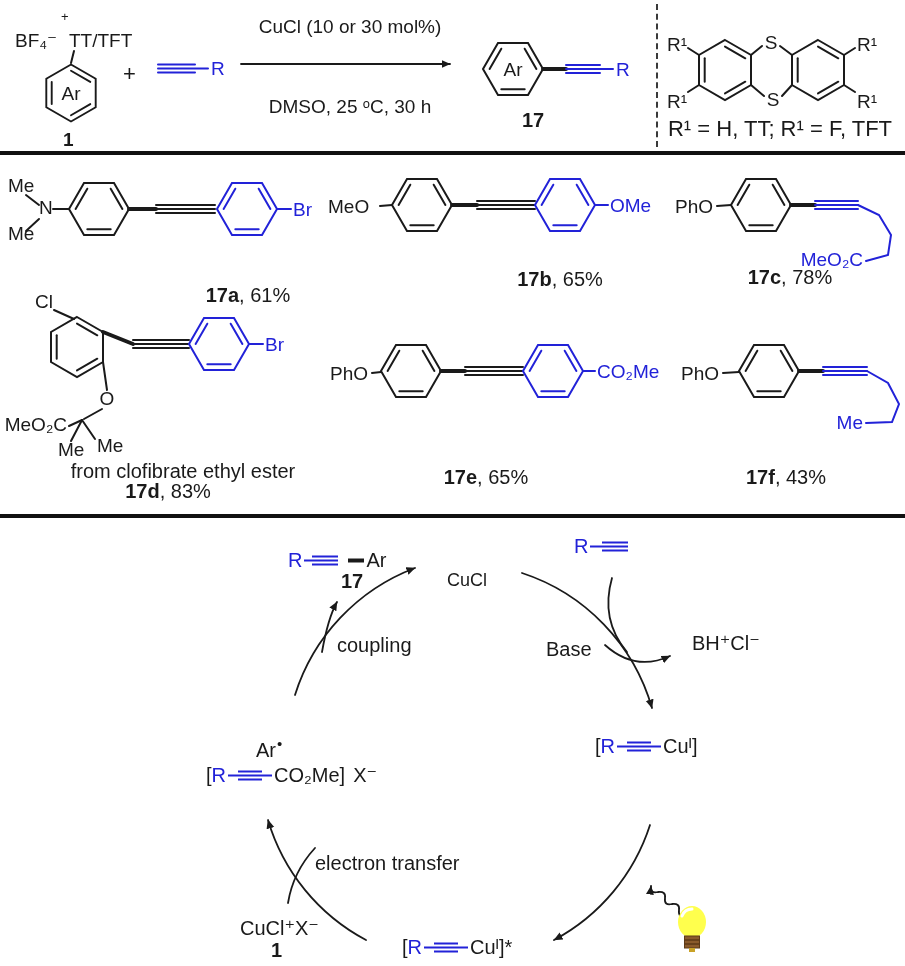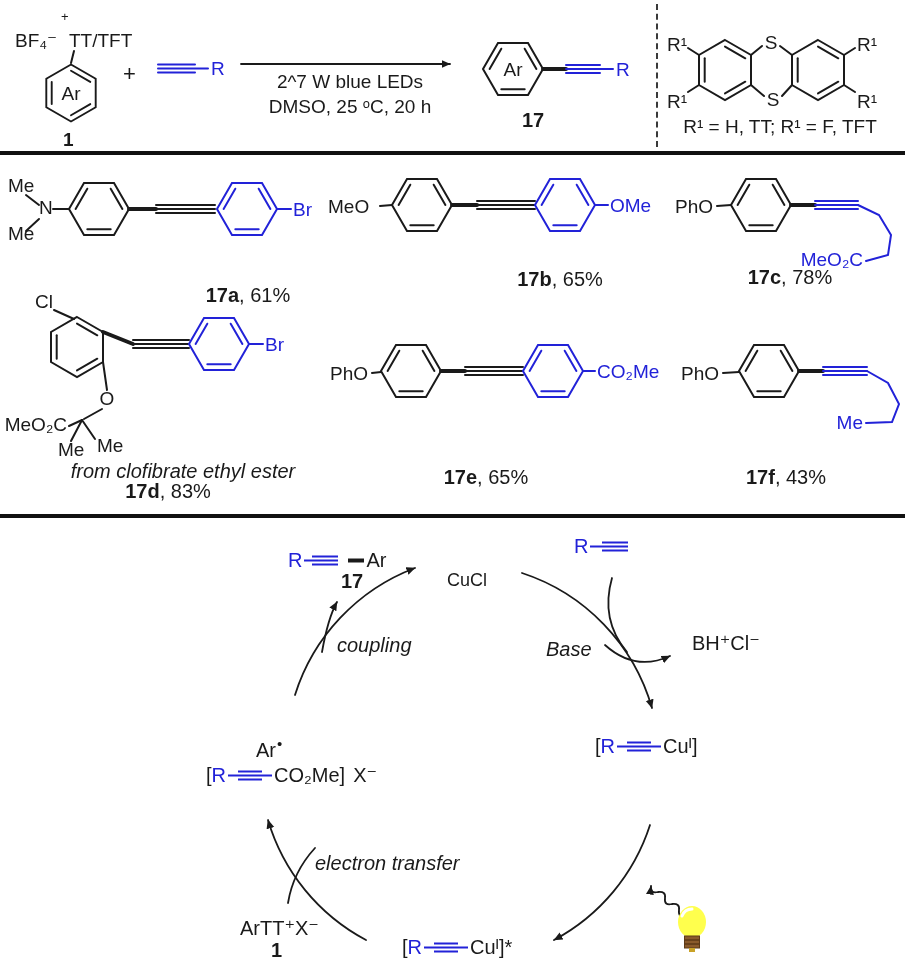--- a/index.html
+++ b/index.html
@@ -11,21 +11,21 @@
   svg text.bold{font-weight:bold}
   svg text.sm{font-size:13px}
   svg text.big{font-size:22px}
   .halo{paint-order:stroke;stroke:#fff;stroke-width:5px}
   .k{stroke:#1a1a1a;stroke-width:2;fill:none;stroke-linecap:round}
   .b{stroke-linecap:round}
   path.b,line.b{stroke:#2222d8}
   .w4{stroke-width:4}
   .arc{stroke:#1a1a1a;stroke-width:1.8;fill:none;stroke-linecap:round}
   .lbl{position:absolute;font-size:20px;white-space:nowrap}
-  .it{font-style:italic}
+  .it{}
   .bold{font-weight:bold}
   .blue{color:#2222d8}
   .row{position:absolute;display:flex;align-items:center;font-size:20px;white-space:nowrap}
   .tb{margin:0 2px;flex:none;display:block}
   .center{text-align:center}
   .divider{position:absolute;left:0;width:905px;height:4px;background:#111}
   .dash{position:absolute;border-left:2px dashed #3a3a3a}
   .dot{font-size:15px;vertical-align:8px;margin-left:1px}
   .cond{position:absolute;left:230px;width:240px;text-align:center;font-size:19px;white-space:nowrap}
 </style>
@@ -62,25 +62,25 @@
       <line class="k" x1="69" y1="46" x2="66" y2="58"></line>
     </g>
     <use href="#ringV" transform="translate(66,88) scale(0.95)" style="color:#1a1a1a"></use>
     <text x="66" y="95" text-anchor="middle" class="halo">Ar</text>
     <text x="58" y="141" class="bold">1</text>
     <text x="118" y="76" class="big">+</text>
     <path class="k b" d="M153,59.5 H190 M153,63.5 H190 M153,67.5 H190 M190,63.5 H203"></path>
     <text x="206" y="70" class="b">R</text>
   </svg>
 
+  <div class="cond" style="top:16px">CuCl (10 or 30 mol%)</div>
   <svg class="struct" style="left:238px;top:55px" width="228" height="18">
     <line class="arc" x1="3" y1="9" x2="212" y2="9" marker-end="url(#ah)"></line>
   </svg>
-  <div class="cond" style="top:71px">2^7 W blue LEDs</div>
-  <div class="cond" style="top:96px">DMSO, 25 ᵒC, 20 h</div>
+  <div class="cond" style="top:96px">DMSO, 25 ᵒC, 30 h</div>
 
   <svg class="struct" style="left:460px;top:25px" width="195" height="112">
     <use href="#ringH" transform="translate(53,44)" style="color:#1a1a1a"></use>
     <text x="53" y="51" text-anchor="middle" class="halo">Ar</text>
     <path class="k w4" d="M83,44 H106"></path>
     <path class="k b" d="M106,40 H140 M106,44 H140 M106,48 H140 M140,44 H153"></path>
     <text x="156" y="51" class="b">R</text>
     <text x="62" y="102" class="bold" style="font-size:20px">17</text>
   </svg>
 
@@ -99,21 +99,21 @@
       <line x1="187" y1="49" x2="198" y2="42"></line>
         <line x1="187" y1="79" x2="198" y2="86"></line>
     </g>
     <text x="114" y="43" text-anchor="middle">S</text>
     <text x="116" y="100" text-anchor="middle">S</text>
     <text x="30" y="45" text-anchor="end">R¹</text>
     <text x="200" y="45">R¹</text>
     <text x="30" y="102" text-anchor="end">R¹</text>
     <text x="200" y="102">R¹</text>
   </svg>
-  <div class="lbl center" style="left:657px;top:116px;width:246px;font-size:19px">R¹ = H, TT; R¹ = F, TFT</div>
+  <div class="lbl center" style="left:657px;top:116px;width:246px;font-size:22px">R¹ = H, TT; R¹ = F, TFT</div>
 
   <div class="divider" style="top:151px"></div>
 
   <svg class="struct" style="left:5px;top:168px" width="318" height="128">
     <text x="3" y="24">Me</text>
     <text x="3" y="72">Me</text>
     <text x="34" y="46">N</text>
     <g class="k">
       <line x1="21" y1="27" x2="34" y2="37"></line>
         <line x1="21" y1="63" x2="34" y2="51"></line>
@@ -263,21 +263,21 @@
     <svg class="tb blue" width="44" height="13" viewBox="0 0 44 13">
         <path d="M0,6.5 H10 M10,2.5 H34 M10,6.5 H34 M10,10.5 H34 M34,6.5 H44" stroke="currentColor" stroke-width="1.8" fill="none"></path>
       </svg>
     <span>CO₂Me]</span>
     <span style="margin-left:8px">X⁻</span>
   </div>
 
   <div class="lbl it" style="left:337px;top:634px">coupling</div>
   <div class="lbl it" style="left:315px;top:852px">electron transfer</div>
 
-  <div class="lbl" style="left:240px;top:916px">ArTT⁺X⁻</div>
+  <div class="lbl" style="left:240px;top:916px">CuCl⁺X⁻</div>
   <div class="lbl bold" style="left:271px;top:939px">1</div>
 
   <div class="row" style="left:402px;top:936px">
     <span>[</span>
     <span class="blue">R</span>
     <svg class="tb blue" width="44" height="13" viewBox="0 0 44 13">
         <path d="M0,6.5 H10 M10,2.5 H34 M10,6.5 H34 M10,10.5 H34 M34,6.5 H44" stroke="currentColor" stroke-width="1.8" fill="none"></path>
       </svg>
     <span>Cuᴵ]*</span>
   </div>

